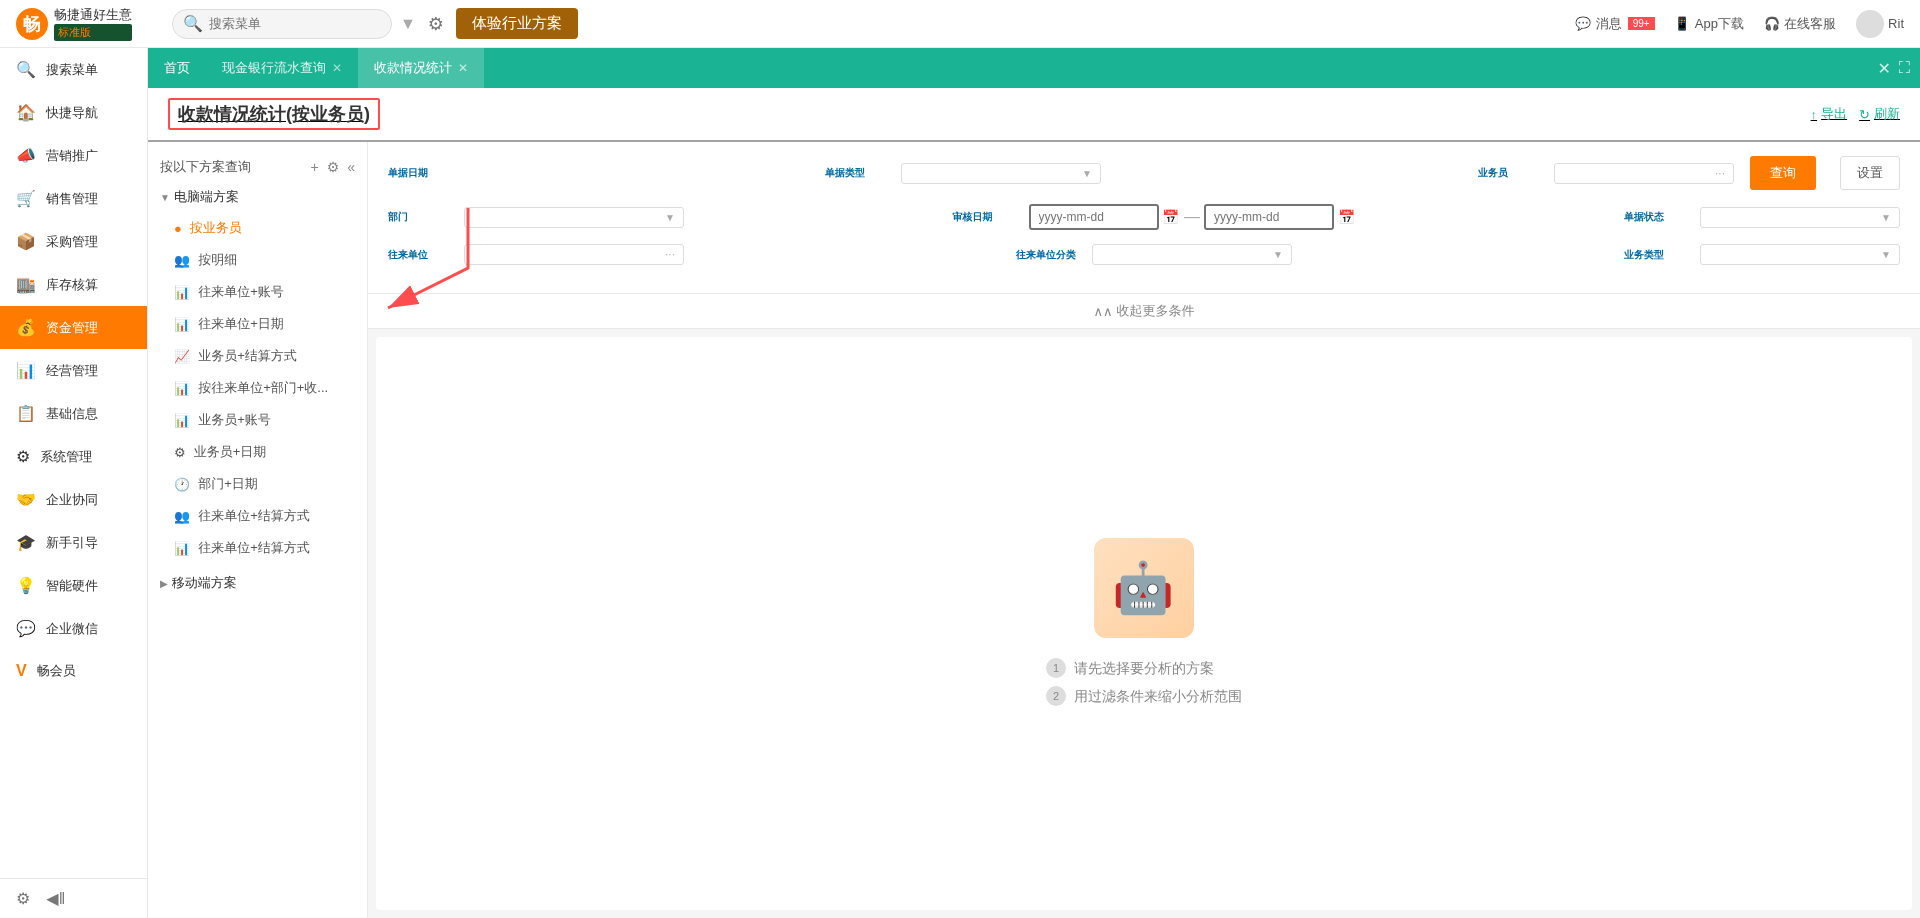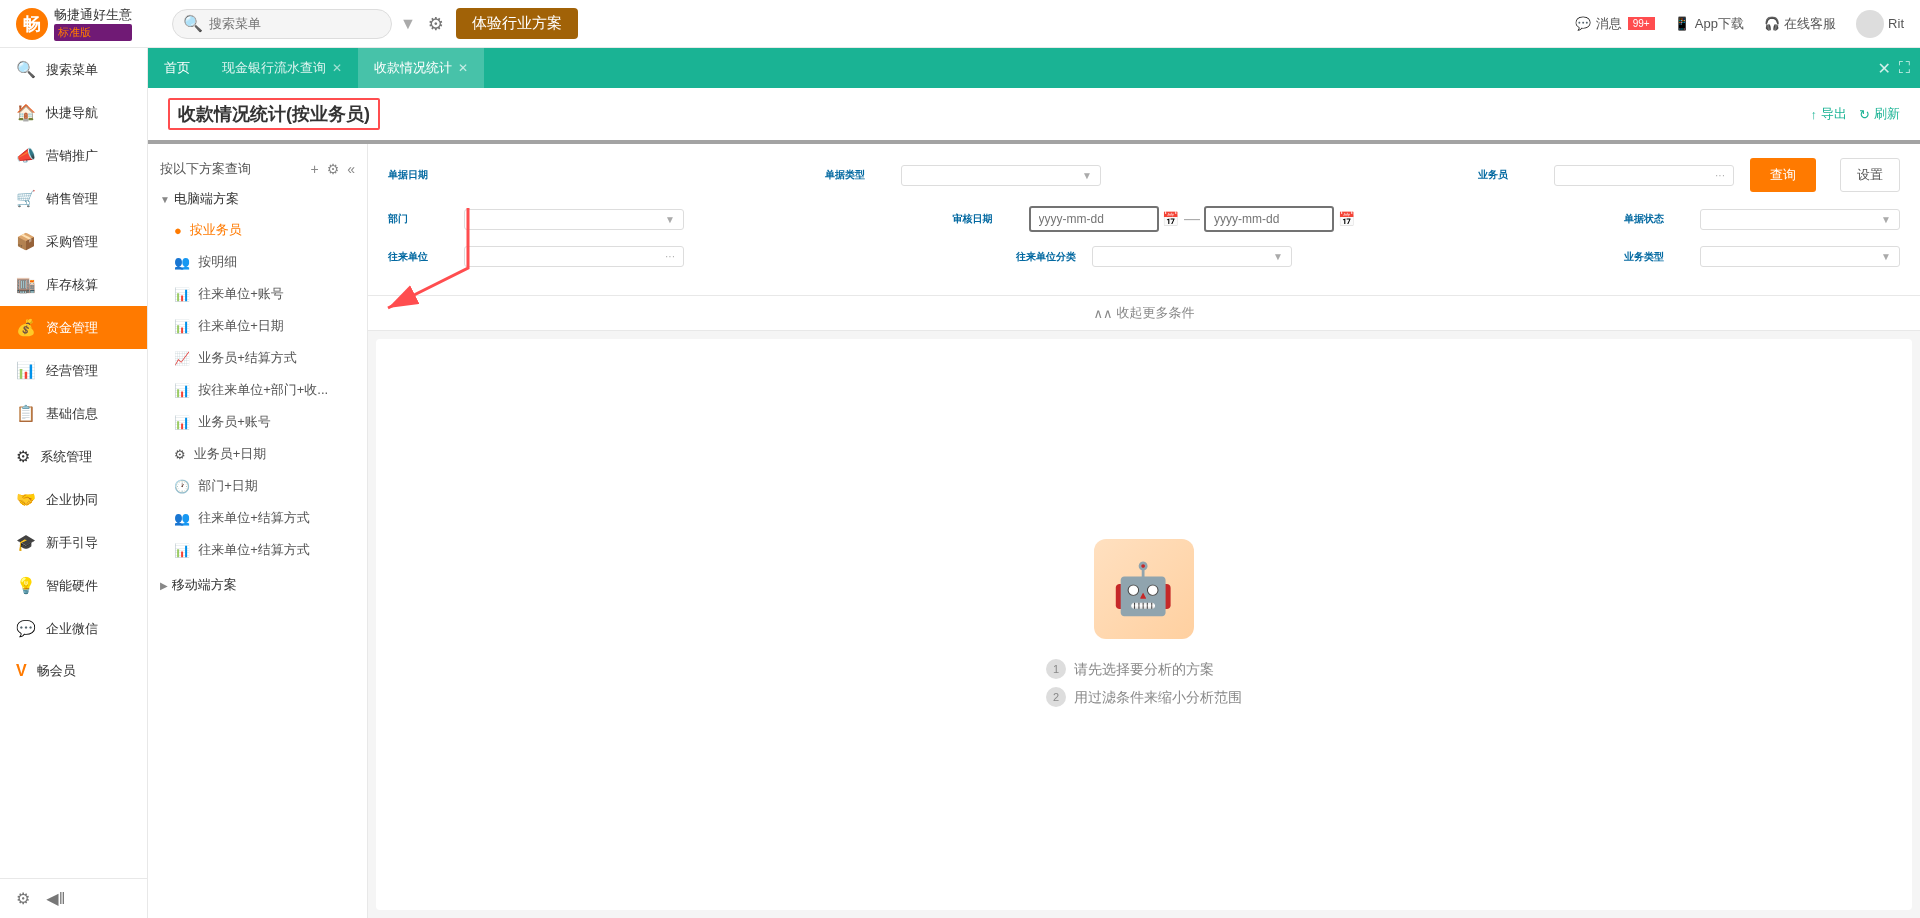--- a/index.html
+++ b/index.html
@@ -24,21 +24,21 @@
       gap: 6px;
     }
     .logo-icon {
       width: 32px; height: 32px;
       background: #ff7a00;
       border-radius: 50%;
       display: flex; align-items: center; justify-content: center;
       color: white; font-size: 18px; font-weight: bold;
     }
     .logo-text { font-size: 13px; color: #333; }
-    .edition-tag { font-size: 11px; color: #ff7a00; background: #701a75; padding: 1px 4px; border-radius: 2px; }
+    .edition-tag { font-size: 11px; color: #ff7a00; background: #14532d; padding: 1px 4px; border-radius: 2px; }
 
     .search-bar-top {
       flex: 0 0 220px;
       height: 30px;
       border: 1px solid #ddd;
       border-radius: 15px;
       display: flex;
       align-items: center;
       padding: 0 10px;
       gap: 6px;
@@ -135,21 +135,22 @@
       background: #f0f2f5;
       overflow: auto;
     }
 
     
     .page-header {
       background: white;
       padding: 10px 20px;
       display: flex;
       align-items: center;
-      border-bottom: 4px solid #a3a3a3;
+      border-bottom: 2px solid #a3a3a3;
+      text-decoration: underline;
     }
     .page-title {
       font-size: 18px;
       font-weight: bold;
       color: #333;
       border: 2px solid #ff4d4f;
       padding: 2px 8px;
       border-radius: 2px;
     }
     .page-actions {

